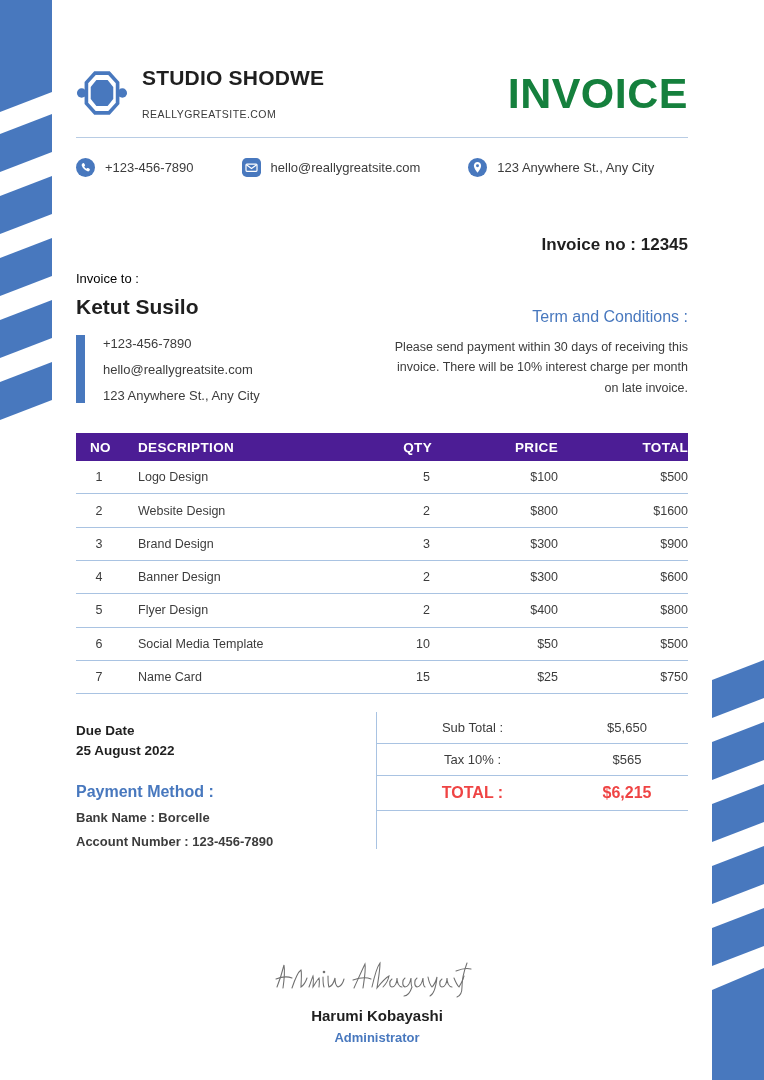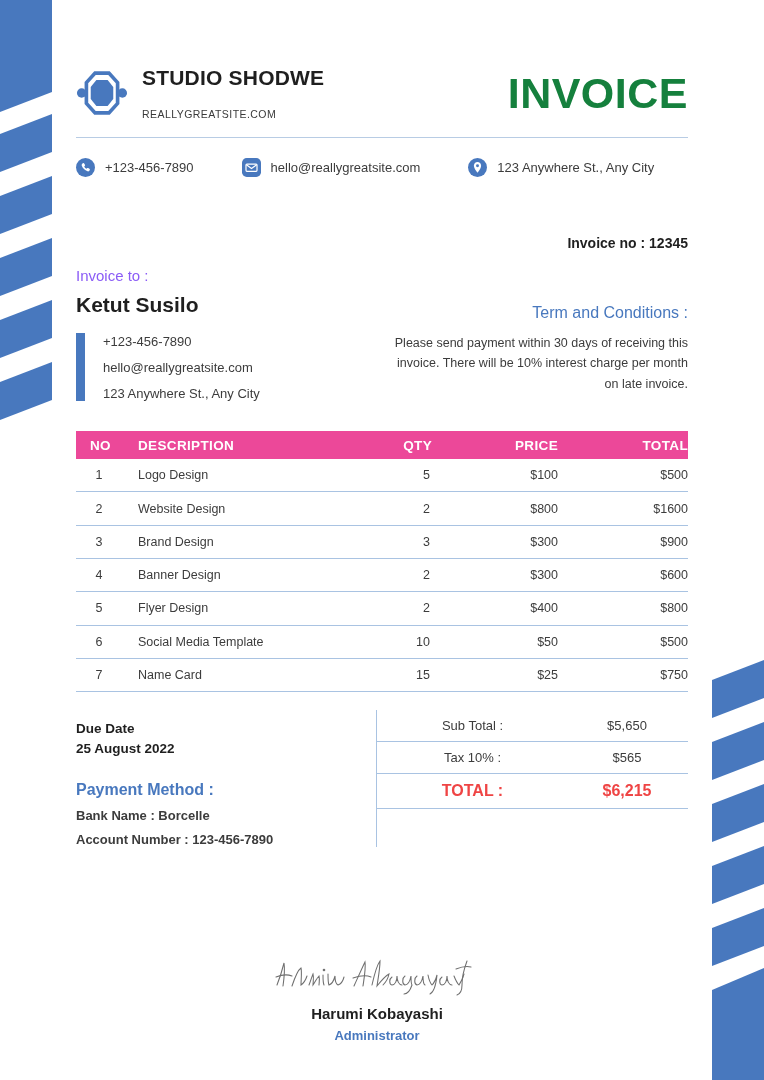--- a/index.html
+++ b/index.html
@@ -50,47 +50,47 @@
     display:flex; align-items:center; margin-top:20px;
   }
   .contact-item { display:flex; align-items:center; gap:10px; }
   .contact-item + .contact-item { margin-left:48px; }
   .contact-ic { width:19px; height:19px; flex:0 0 auto; }
   .contact-tx { font-size:13px; color:#3c3c3c; }
 
   
   .meta { margin-top:58px; text-align:right; }
   .meta-date { font-size:14px; color:#3c3c3c; }
-  .meta-no { font-size:14px; font-weight:bold; color:#1f1f1f; margin-top:7px; }
+  .meta-no { font-size:17px; font-weight:bold; color:#1f1f1f; margin-top:7px; }
 
   
   .mid { display:flex; justify-content:space-between; margin-top:16px; }
   .billto { width:300px; }
-  .billto-label { font-size:15px; color:#8b5cf6; }
+  .billto-label { font-size:13px; color:#000000; }
   .billto-name {
     font-size:21px; font-weight:bold; color:#1f1f1f; margin-top:9px;
   }
   .billto-lines {
     display:flex; gap:18px; margin-top:16px; padding-left:0;
   }
   .billto-bar { width:9px; background:#4878be; flex:0 0 auto; }
   .billto-text { display:flex; flex-direction:column; gap:11px; padding-top:1px; }
   .billto-text span { font-size:13px; color:#3c3c3c; }
 
   .terms { width:300px; text-align:right; padding-top:37px; }
   .terms-title { font-size:16px; font-weight:normal; color:#4878be; }
   .terms-body {
     font-size:12.5px; color:#3c3c3c; line-height:1.62; margin-top:11px;
   }
 
   
   .table { margin-top:30px; }
   .thead {
     display:flex; align-items:center;
-    background:#ec4899; color:#ffffff; height:28px;
+    background:#4c1d95; color:#ffffff; height:28px;
     font-size:13.5px; font-weight:bold; letter-spacing:.35px;
   }
   .trow {
     display:flex; align-items:center; height:33.3px;
     font-size:12.5px; color:#3c3c3c;
     border-bottom:1.3px solid #a9c3e2;
   }
   .c-no    { width:46px;  text-align:center; }
   .c-desc  { flex:1;      padding-left:16px; }
   .c-qty   { width:96px;  text-align:right; padding-right:14px; }

